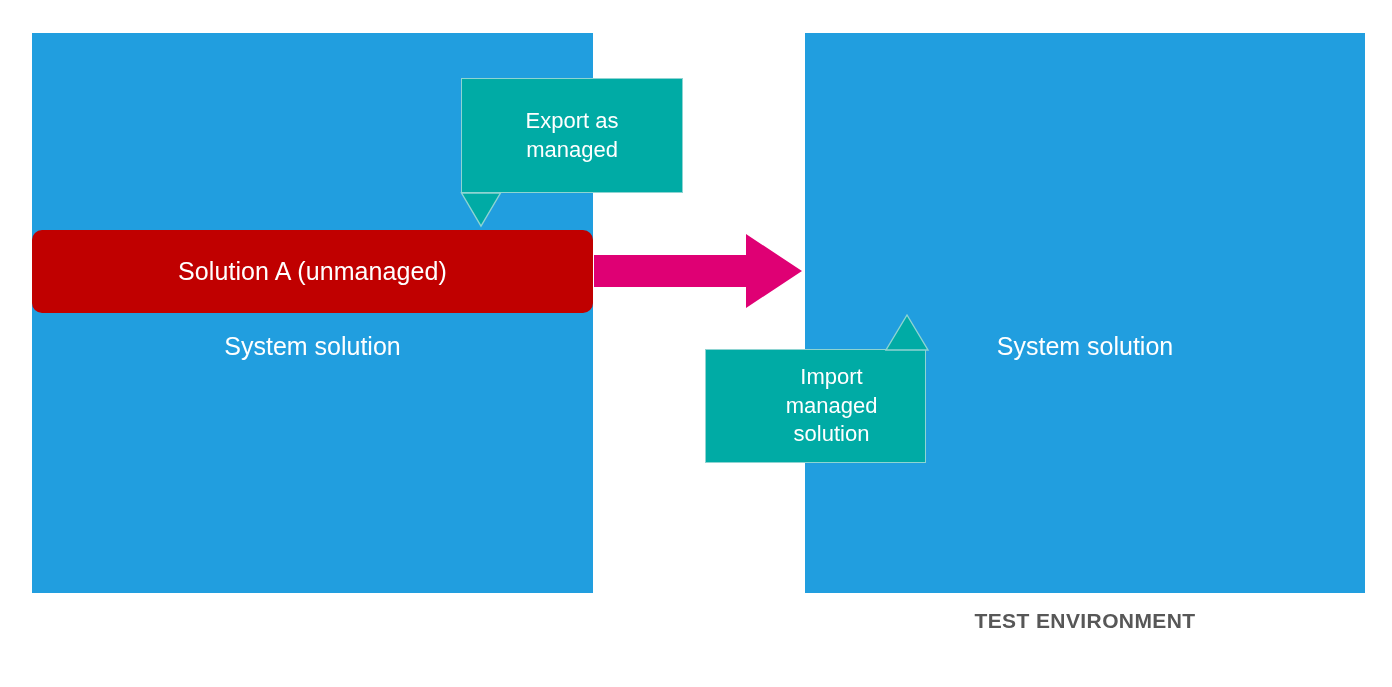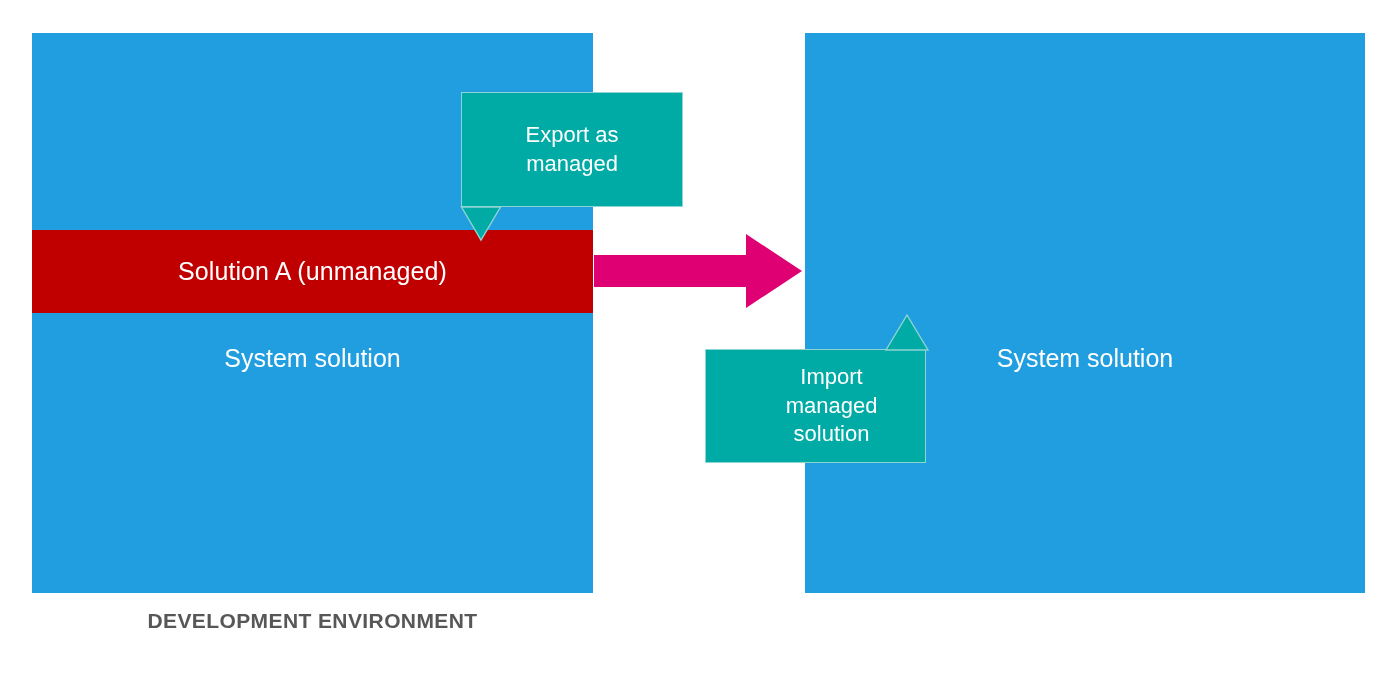--- a/index.html
+++ b/index.html
@@ -29,41 +29,41 @@
 
   
   .solution-band {
     position: absolute;
     top: 230px;
     height: 83px;
     background: #C00000;
     display: flex;
     align-items: center;
     justify-content: center;
+    border-radius: 10px;
   }
   #dev-solution-band  { left: 32px;  width: 561px; }
   #test-solution-band { left: 805px; width: 560px; }
   .solution-band-label {
     color: #ffffff;
     font-size: 25px;
     line-height: 1;
     letter-spacing: 0.1px;
     white-space: nowrap;
   }
 
   
   .system-label {
     position: absolute;
     top: 334px;
     color: #ffffff;
     font-size: 25px;
     line-height: 1;
     white-space: nowrap;
     text-align: center;
-    margin-top: 12px;
   }
   #dev-system-label  { left: 32px;  width: 561px; }
   #test-system-label { left: 805px; width: 560px; }
 
   
   .env-caption {
     position: absolute;
     top: 609px;
     color: #575757;
     font-size: 21px;
@@ -104,48 +104,48 @@
     font-size: 22px;
     line-height: 1.30;
     text-align: center;
     white-space: pre-line;
   }
   .callout-tail {
     position: absolute;
     overflow: visible;
   }
 
-  #callout-export       { left: 461px; top: 92px;  width: 222px; height: 148px; }
+  #callout-export       { left: 461px; top: 78px;  width: 222px; height: 148px; }
   #callout-export .callout-box  { width: 222px; height: 115px; }
   #callout-export .callout-tail { left: 0px; top: 113px; width: 60px; height: 36px; }
 
   #callout-import       { left: 705px; top: 314px; width: 222px; height: 149px; }
   #callout-import .callout-box  { width: 221px; height: 114px; top: 35px; padding-left: 32px; }
   #callout-import .callout-tail { left: 178px; top: 0px; width: 52px; height: 38px; }
 </style>
 </head>
 <body>
 
 <div id="canvas">
 
   <div class="env-panel" id="dev-panel"></div>
 
   <div class="system-label" id="dev-system-label">System solution</div>
 
   <div class="solution-band" id="dev-solution-band">
     <span class="solution-band-label">Solution A (unmanaged)</span>
   </div>
 
-  <div class="env-caption" id="dev-caption">DEVELOPMENT ENVIRONMENT</div>
 
   <div class="env-panel" id="test-panel"></div>
 
   <div class="system-label" id="test-system-label">System solution</div>
 
 
+  <div class="env-caption" id="test-caption">TEST ENVIRONMENT</div>
 
   <svg id="transfer-arrow" viewBox="0 0 208 74">
     <polygon points="0,21 152,21 152,0 208,37 152,74 152,53 0,53" fill="#DF0074"></polygon>
   </svg>
 
   <div class="callout" id="callout-export">
     <div class="callout-box">
       <span class="callout-text">Export as
 managed</span>
     </div>

